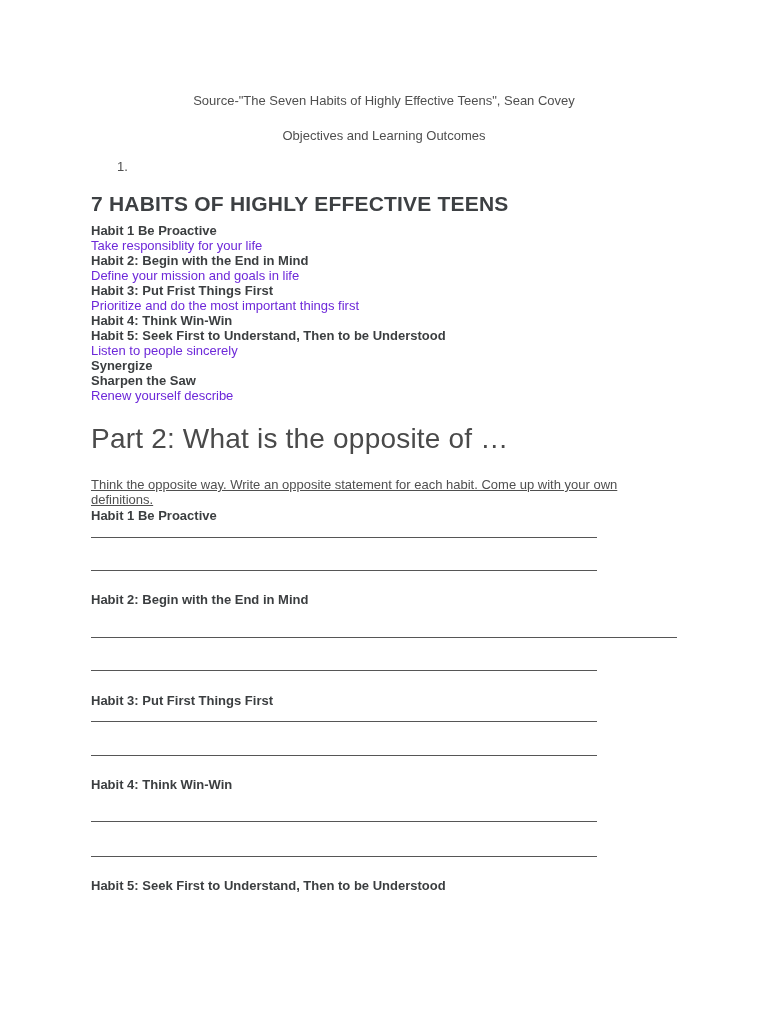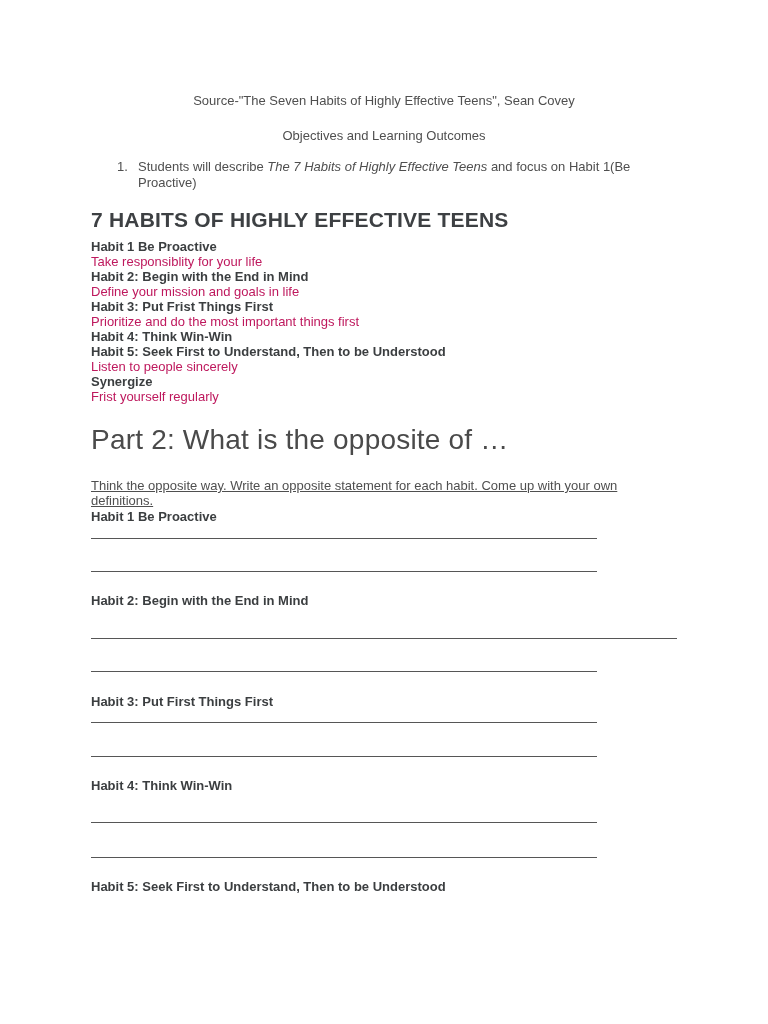--- a/index.html
+++ b/index.html
@@ -46,21 +46,21 @@
   .part1-heading {
     font-size: 21px;
     line-height: 23px;
     font-weight: bold;
     letter-spacing: 0.2px;
     color: #3d4043;
     margin-bottom: 8px;
   }
   .habit-row { font-size: 13px; line-height: 15px; }
   .habit-title { font-weight: bold; color: #3b3e40; }
-  .habit-desc { font-weight: normal; color: #be185d; }
+  .habit-desc { font-weight: normal; color: #6d28d9; }
   .part2-heading {
     font-size: 28px;
     line-height: 36px;
     font-weight: 400;
     color: #4a4a4a;
     margin-top: 18px;
     margin-bottom: 20px;
     letter-spacing: 0.2px;
   }
   .instructions {
@@ -97,21 +97,20 @@
 <body>
 
 <div class="page">
 
   <div class="source-line">Source-"The Seven Habits of Highly Effective Teens", Sean Covey</div>
 
   <div class="objectives-heading">Objectives and Learning Outcomes</div>
 
   <div class="objective-item">
     <span class="objective-number">1.</span>
-    <span class="objective-text"><span>Students will describe </span><span class="italic">The 7 Habits of Highly Effective Teens</span><span> and focus on Habit 1(Be</span><br><span>Proactive)</span></span>
   </div>
 
   <div class="part1-heading">7 HABITS OF HIGHLY EFFECTIVE TEENS</div>
 
   <div class="habit-list">
     <div class="habit-row">
       <div class="habit-title">Habit 1 Be Proactive</div>
       <div class="habit-desc">Take responsiblity for your life</div>
     </div>
     <div class="habit-row">
@@ -126,21 +125,22 @@
       <div class="habit-title">Habit 4: Think Win-Win</div>
     </div>
     <div class="habit-row">
       <div class="habit-title">Habit 5: Seek First to Understand, Then to be Understood</div>
       <div class="habit-desc">Listen to people sincerely</div>
     </div>
     <div class="habit-row">
       <div class="habit-title">Synergize</div>
     </div>
     <div class="habit-row">
-      <div class="habit-desc">Frist yourself regularly</div>
+      <div class="habit-title">Sharpen the Saw</div>
+      <div class="habit-desc">Renew yourself describe</div>
     </div>
   </div>
 
   <div class="part2-heading">Part 2: What is the opposite of …</div>
 
   <div class="instructions"><span>Think the opposite way. Write an opposite statement for each habit. Come up with your own</span><br><span>definitions.</span></div>
 
   <div class="answer-section">
     <div class="section-title mt-1">Habit 1 Be Proactive</div>
     <div class="blank-line w-medium mt-14"></div>

